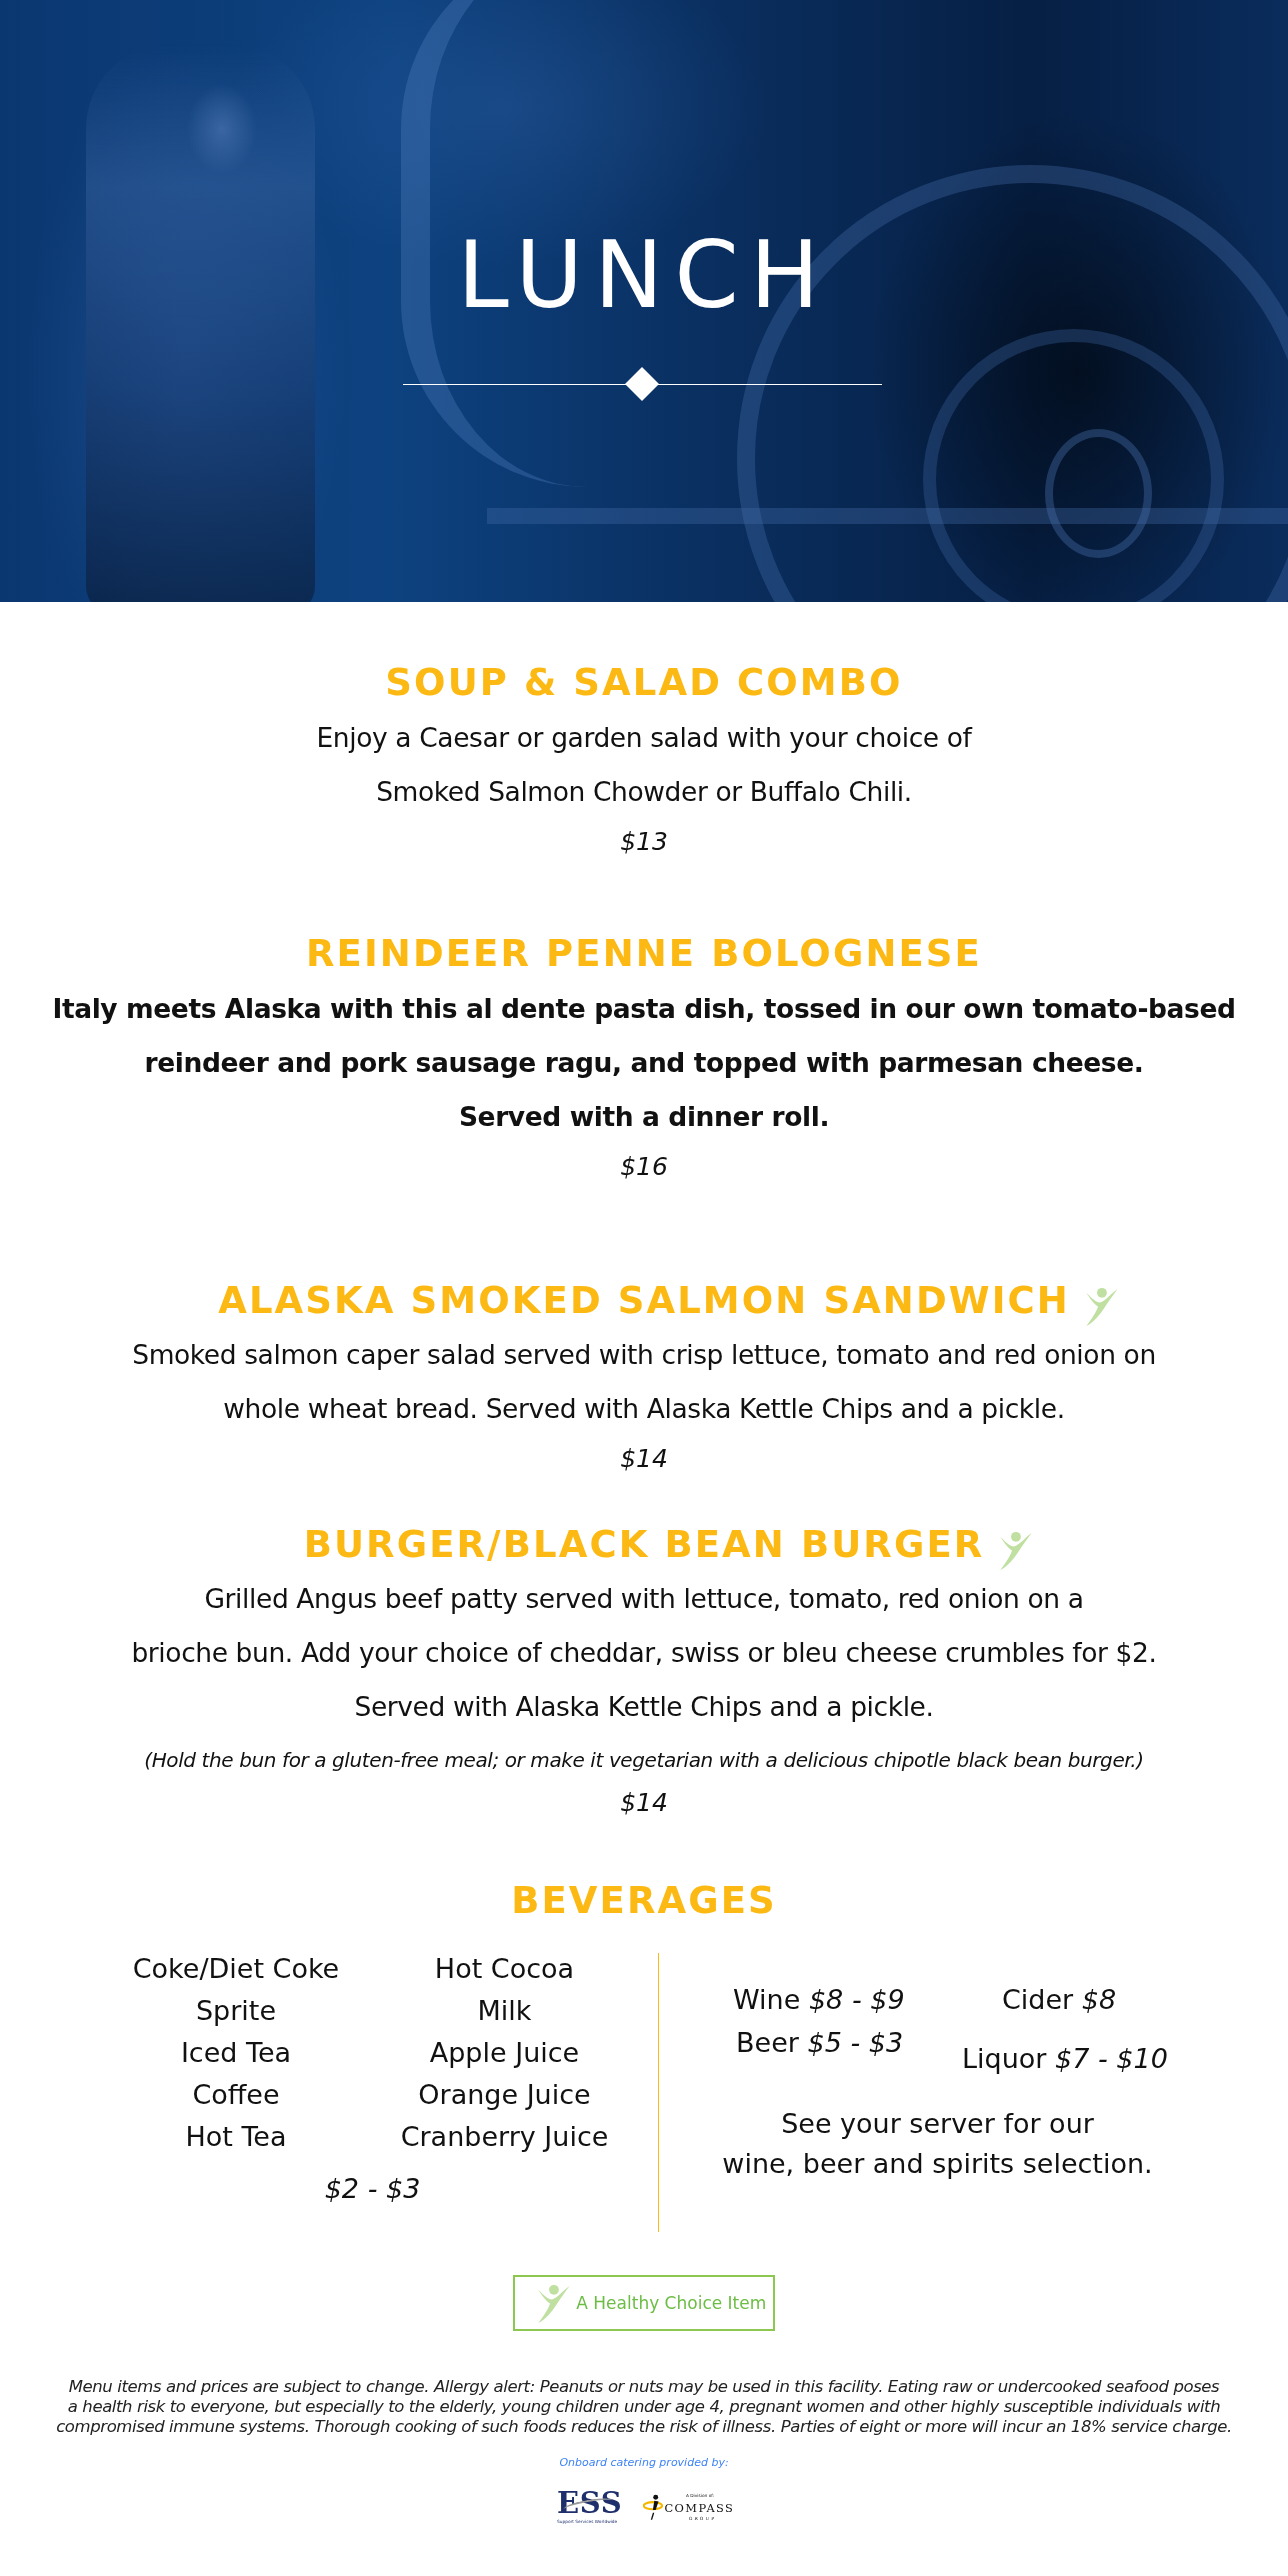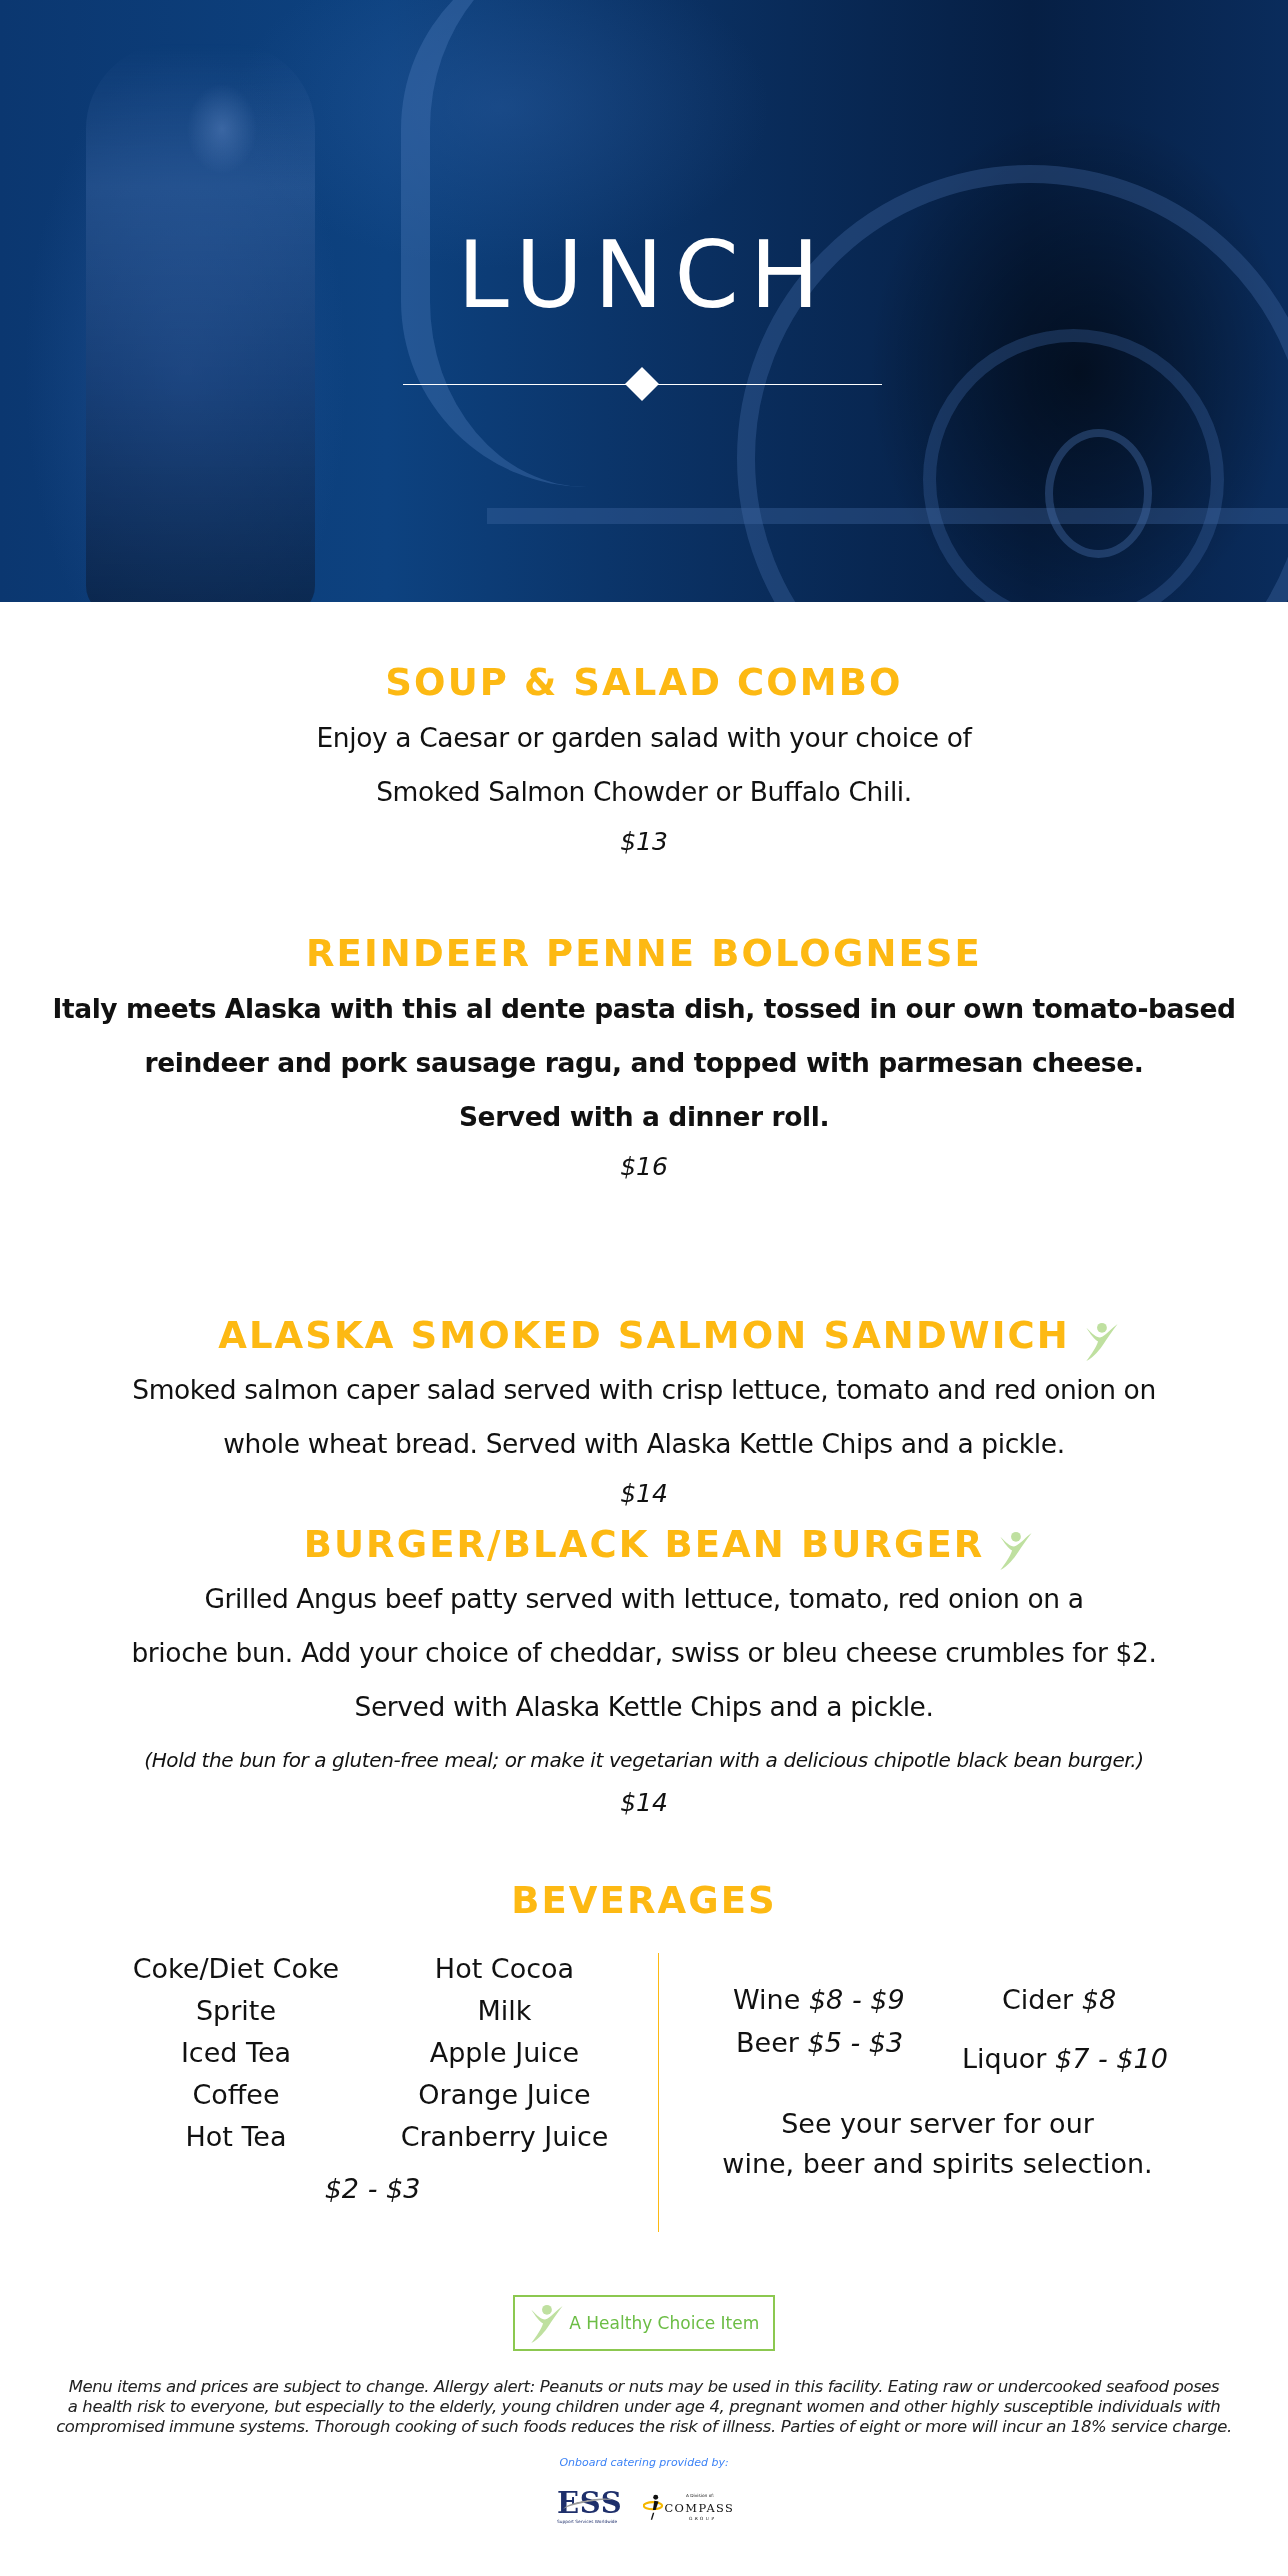--- a/index.html
+++ b/index.html
@@ -74,21 +74,21 @@
     }
     .bev-divider { position: absolute; left: 658px; width: 1.4px; background: #fdb913; }
     .bev-price { font-style: italic; }
     .bev-right-row { position: absolute; font-size: 27px; line-height: 1; color: #111; white-space: nowrap; }
     .bev-right-row .p { font-style: italic; }
 
     
     .healthy-badge {
       position: absolute; left: 513px; top: 2275px; width: 262px; height: 56px;
       border: 2.1px solid #8cc850; display: flex; align-items: center; justify-content: flex-start;
-      padding-left: 10px; background: #fff; margin-top: 20px;
+      padding-left: 17px; background: #fff;
     }
     .healthy-badge .leaf-icon { position: static; width: 40px; height: 43px; margin-right: 4.3px; }
     .healthy-badge .label { font-family: "DejaVu Sans", sans-serif; font-size: 17px; color: #6cbd45; }
 
     
     .disclaimer {
       position: absolute; left: 43px; top: 2377px; width: 1202px; text-align: center;
       font-family: "DejaVu Sans", sans-serif; font-style: italic; font-size: 16.5px; line-height: 20px; color: #222;
       letter-spacing: -0.4px;
     }
@@ -140,21 +140,21 @@
   <div class="section" style="top:935px;">
     <div class="heading">REINDEER PENNE BOLOGNESE</div>
     <div class="desc" style="margin-top:10px;font-weight:bold;">
       <div>Italy meets Alaska with this al dente pasta dish, tossed in our own tomato-based</div>
       <div>reindeer and pork sausage ragu, and topped with parmesan cheese.</div>
       <div>Served with a dinner roll.</div>
     </div>
     <div class="price" style="margin-top:10px;">$16</div>
   </div>
 
-  <div class="section" style="top:1317px;">
+  <div class="section" style="top:1282px;">
     <div class="heading">
       <span>ALASKA SMOKED SALMON SANDWICH</span>
       <svg class="leaf-icon" style="right:-50px; top:2.9px;" viewBox="0 0 40 44">
         <circle cx="22" cy="8" r="5" fill="#bfe0a0"></circle>
         <path d="M6 8 C12 14 16 18 20 18 C26 16 32 8 38 4 C32 12 28 18 24 24 C20 30 14 38 6 42 C12 34 16 28 18 22 C14 20 10 14 6 8 Z" fill="#bfe0a0"></path>
       </svg>
     </div>
     <div class="desc" style="margin-top:8.6px;">
       <div>Smoked salmon caper salad served with crisp lettuce, tomato and red onion on</div>
       <div>whole wheat bread. Served with Alaska Kettle Chips and a pickle.</div>

